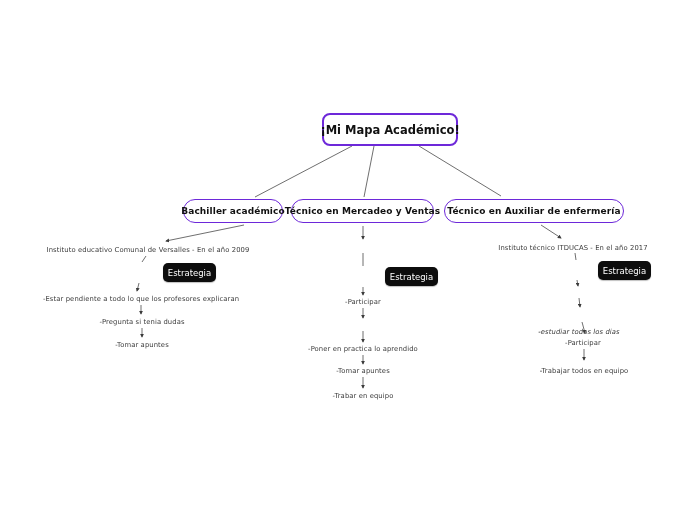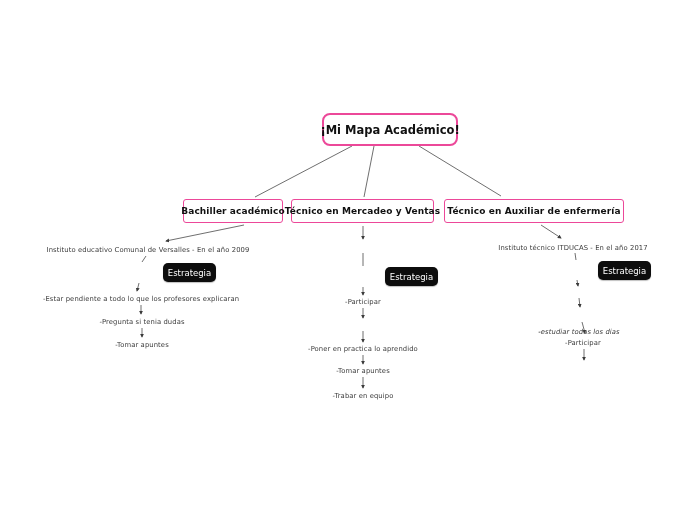--- a/index.html
+++ b/index.html
@@ -18,37 +18,37 @@
   #edges {
     position: absolute;
     left: 0; top: 0;
     width: 697px; height: 520px;
     pointer-events: none;
   }
   .node {
     position: absolute;
     box-sizing: border-box;
     background: #ffffff;
-    border: 2px solid #ec4899;
+    border: 2px solid #6d28d9;
     border-radius: 8px;
     display: flex;
     align-items: center;
     justify-content: center;
     color: #111111;
     font-weight: bold;
     white-space: nowrap;
   }
   .root-node {
     font-size: 11.5px;
     border-width: 2px;
   }
   .branch-node {
     font-size: 9px;
     border-width: 1.5px;
-    border-radius: 3px;
+    border-radius: 12px;
     letter-spacing: 0.1px;
   }
   .strategy-node {
     position: absolute;
     box-sizing: border-box;
     background: #0d0d0d;
     border-radius: 5px;
     display: flex;
     align-items: center;
     justify-content: center;
@@ -125,14 +125,15 @@
   <div class="strategy-node" style="left:337px; top:267px; width:53px; height:19px;">Estrategia</div>
   <div class="tinytext" style="left:253px; top:298px;">-Participar</div>
   <div class="tinytext" style="left:253px; top:345px;">-Poner en practica lo aprendido</div>
   <div class="tinytext" style="left:253px; top:367px;">-Tomar apuntes</div>
   <div class="tinytext" style="left:253px; top:392px;">-Trabar en equipo</div>
 
   <div class="tinytext" style="left:463px; top:244px;">Instituto técnico ITDUCAS - En el año 2017</div>
   <div class="strategy-node" style="left:550px; top:261px; width:53px; height:19px;">Estrategia</div>
   <div class="tinytext" style="left:469px; top:328px;font-style:italic;">-estudiar todos los dias</div>
   <div class="tinytext" style="left:473px; top:339px;">-Participar</div>
+  <div class="tinytext" style="left:474px; top:367px;">-Trabajar todos en equipo</div>
 
 </div>
 
 </body></html>

